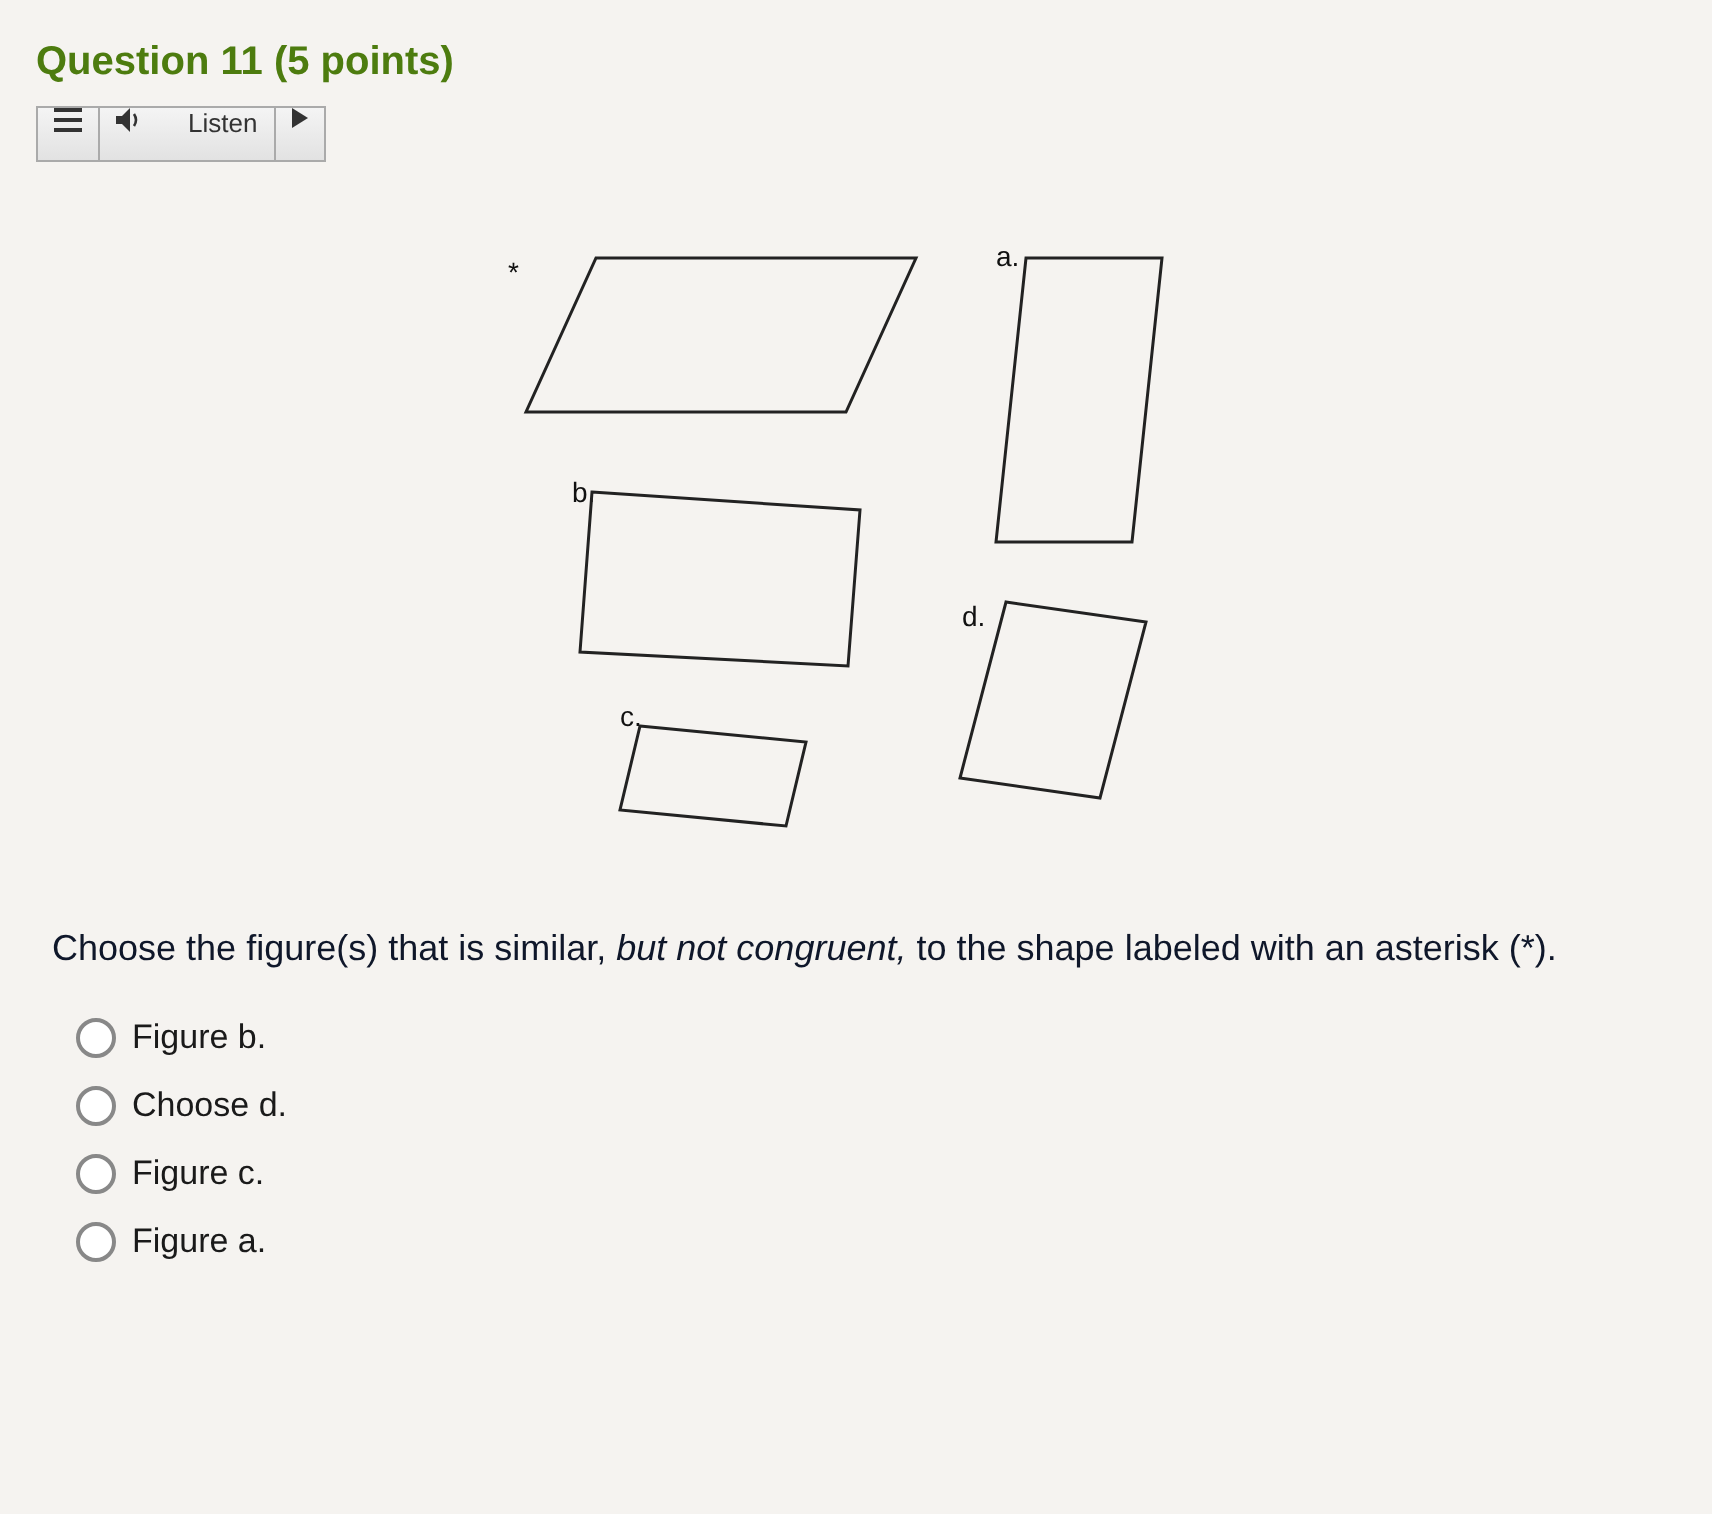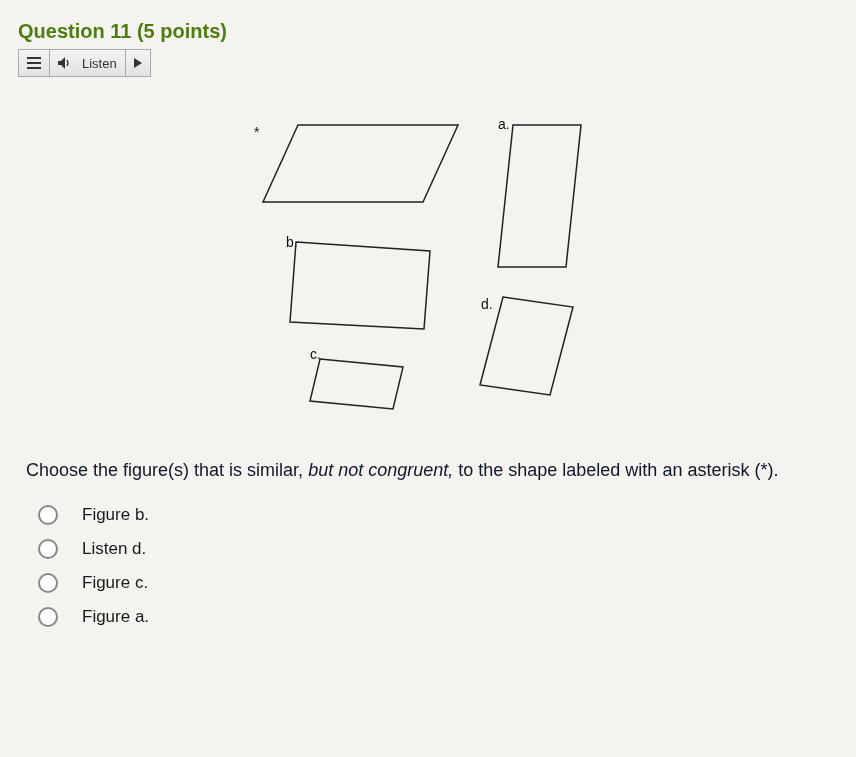--- a/index.html
+++ b/index.html
@@ -25,27 +25,26 @@
     .toolbar {
       display: inline-flex;
       align-items: stretch;
       margin-top: 6px;
       border: 1px solid #aaa;
       background: #e8e8e8;
       height: 28px;
     }
     .toolbar-btn {
       display: flex;
-      align-items: center;
       justify-content: center;
       padding: 0 8px;
       border-right: 1px solid #aaa;
       font-size: 13px;
       color: #333;
-      gap: 10px;
+      gap: 22px;
       background: linear-gradient(#f4f4f4,#e2e2e2);
     }
     .toolbar-btn:last-child { border-right: none; }
     .hamburger {
       display: flex;
       flex-direction: column;
       gap: 3px;
     }
     .hamburger span {
       display: block;
@@ -87,21 +86,21 @@
       color: #0f172a;
       margin: 0 8px 22px 8px;
     }
     .prompt .em { font-style: italic; }
     .options {
       margin-left: 20px;
     }
     .option {
       display: flex;
       align-items: center;
-      gap: 24px;
+      gap: 8px;
       margin-bottom: 14px;
       font-size: 17px;
       cursor: pointer;
     }
     .radio {
       width: 20px;
       height: 20px;
       border: 2px solid #888;
       border-radius: 50%;
       flex-shrink: 0;
@@ -163,21 +162,21 @@
   <span>Choose the figure(s) that is similar, </span><span class="em">but not congruent,</span><span> to the shape labeled with an asterisk (*).</span>
 </p>
 
 <div class="options">
   <div class="option">
     <span class="radio"></span>
     <span>Figure b.</span>
   </div>
   <div class="option">
     <span class="radio"></span>
-    <span>Listen d.</span>
+    <span>Choose d.</span>
   </div>
   <div class="option">
     <span class="radio"></span>
     <span>Figure c.</span>
   </div>
   <div class="option">
     <span class="radio"></span>
     <span>Figure a.</span>
   </div>
 </div>

